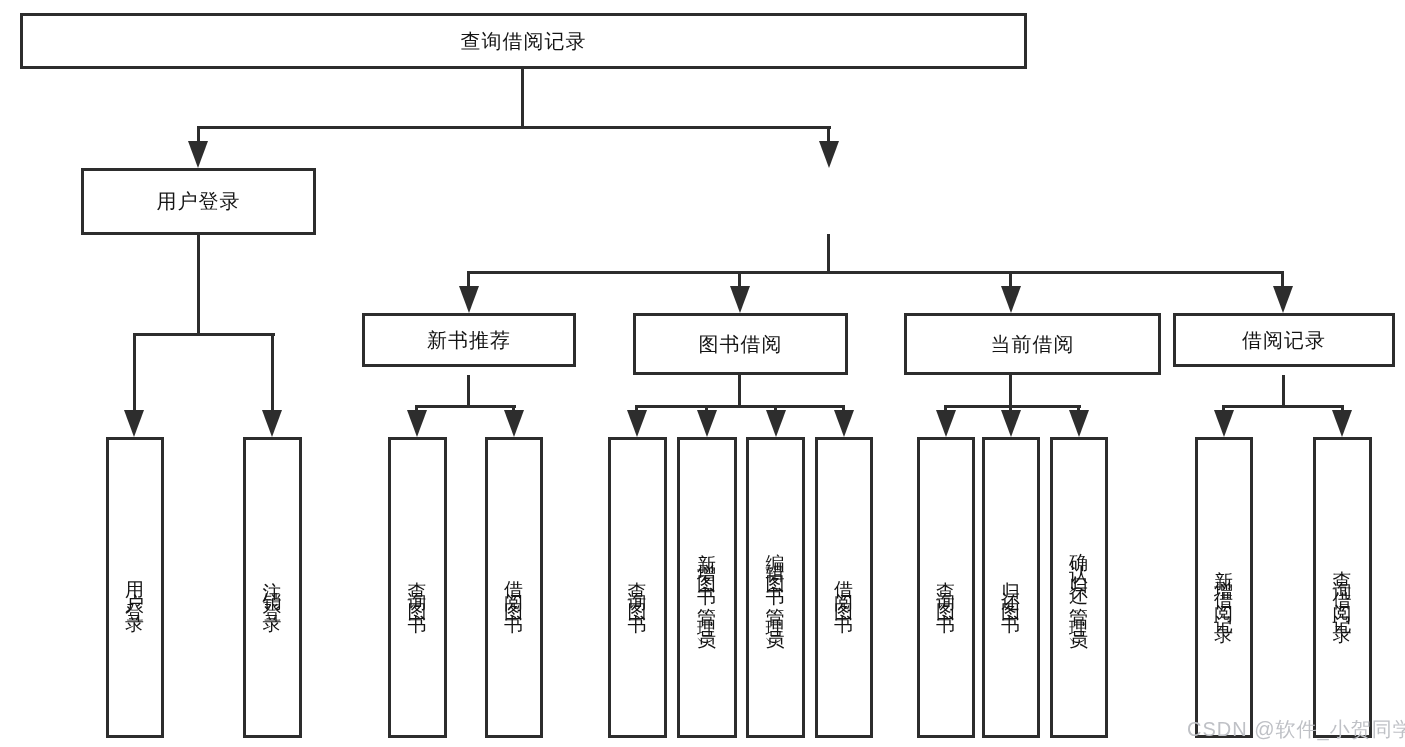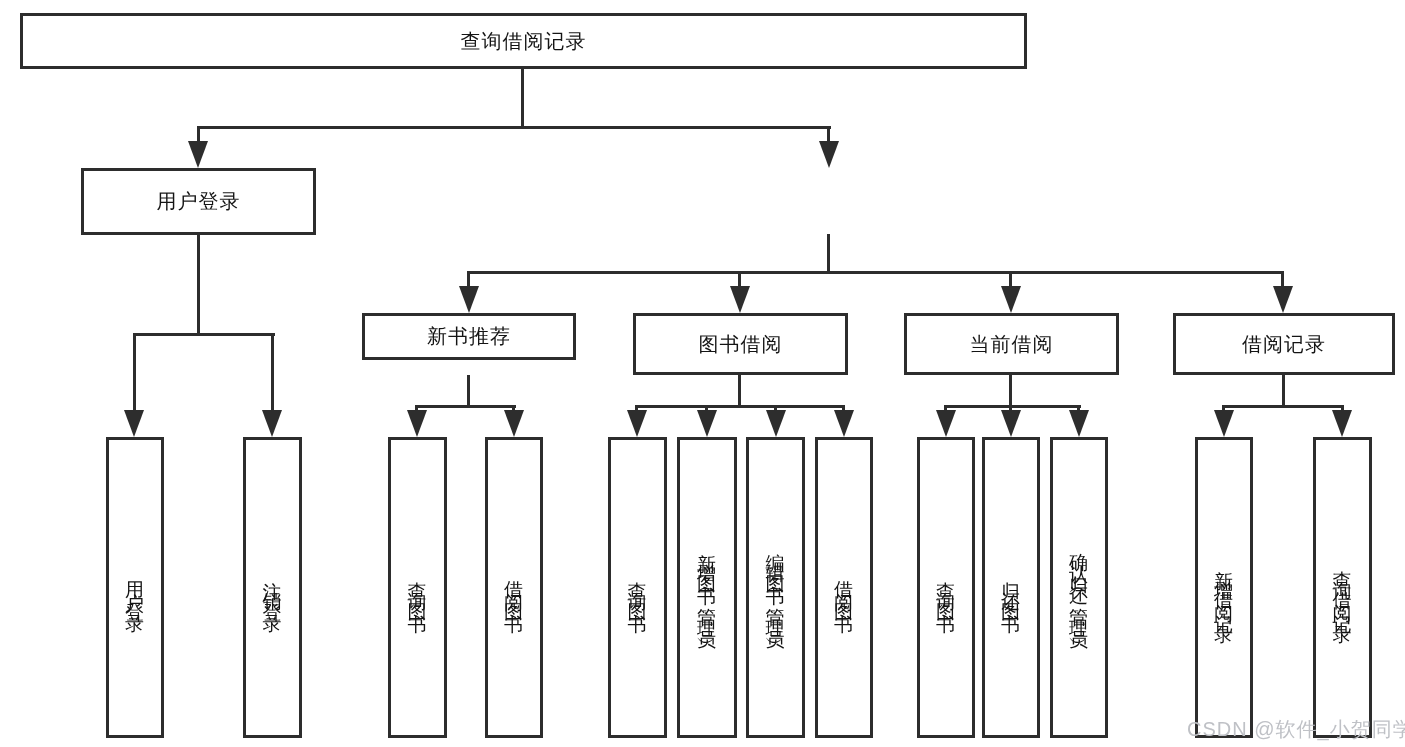--- a/index.html
+++ b/index.html
@@ -118,33 +118,33 @@
 
   <div class="box" style="left:20px;top:13px;width:1007px;height:56px;">
     <span>查询借阅记录</span>
   </div>
 
   <div class="box" style="left:81px;top:168px;width:235px;height:67px;">
     <span>用户登录</span>
   </div>
 
 
-  <div class="box" style="left:362px;top:313px;width:214px;height:47px;">
+  <div class="box" style="left:362px;top:313px;width:214px;height:54px;">
     <span>新书推荐</span>
   </div>
 
   <div class="box" style="left:633px;top:313px;width:215px;height:62px;">
     <span>图书借阅</span>
   </div>
 
-  <div class="box" style="left:904px;top:313px;width:215px;height:62px;">
+  <div class="box" style="left:904px;top:313px;width:257px;height:62px;">
     <span>当前借阅</span>
   </div>
 
-  <div class="box" style="left:1173px;top:313px;width:222px;height:62px;">
+  <div class="box" style="left:1173px;top:313px;width:222px;height:54px;">
     <span>借阅记录</span>
   </div>
 
   <div class="box vbox" style="left:106px;top:437px;width:58px;height:301px;">
     <span class="vtext">用户登录</span>
   </div>
   <div class="box vbox" style="left:243px;top:437px;width:59px;height:301px;">
     <span class="vtext">注销登录</span>
   </div>
 

